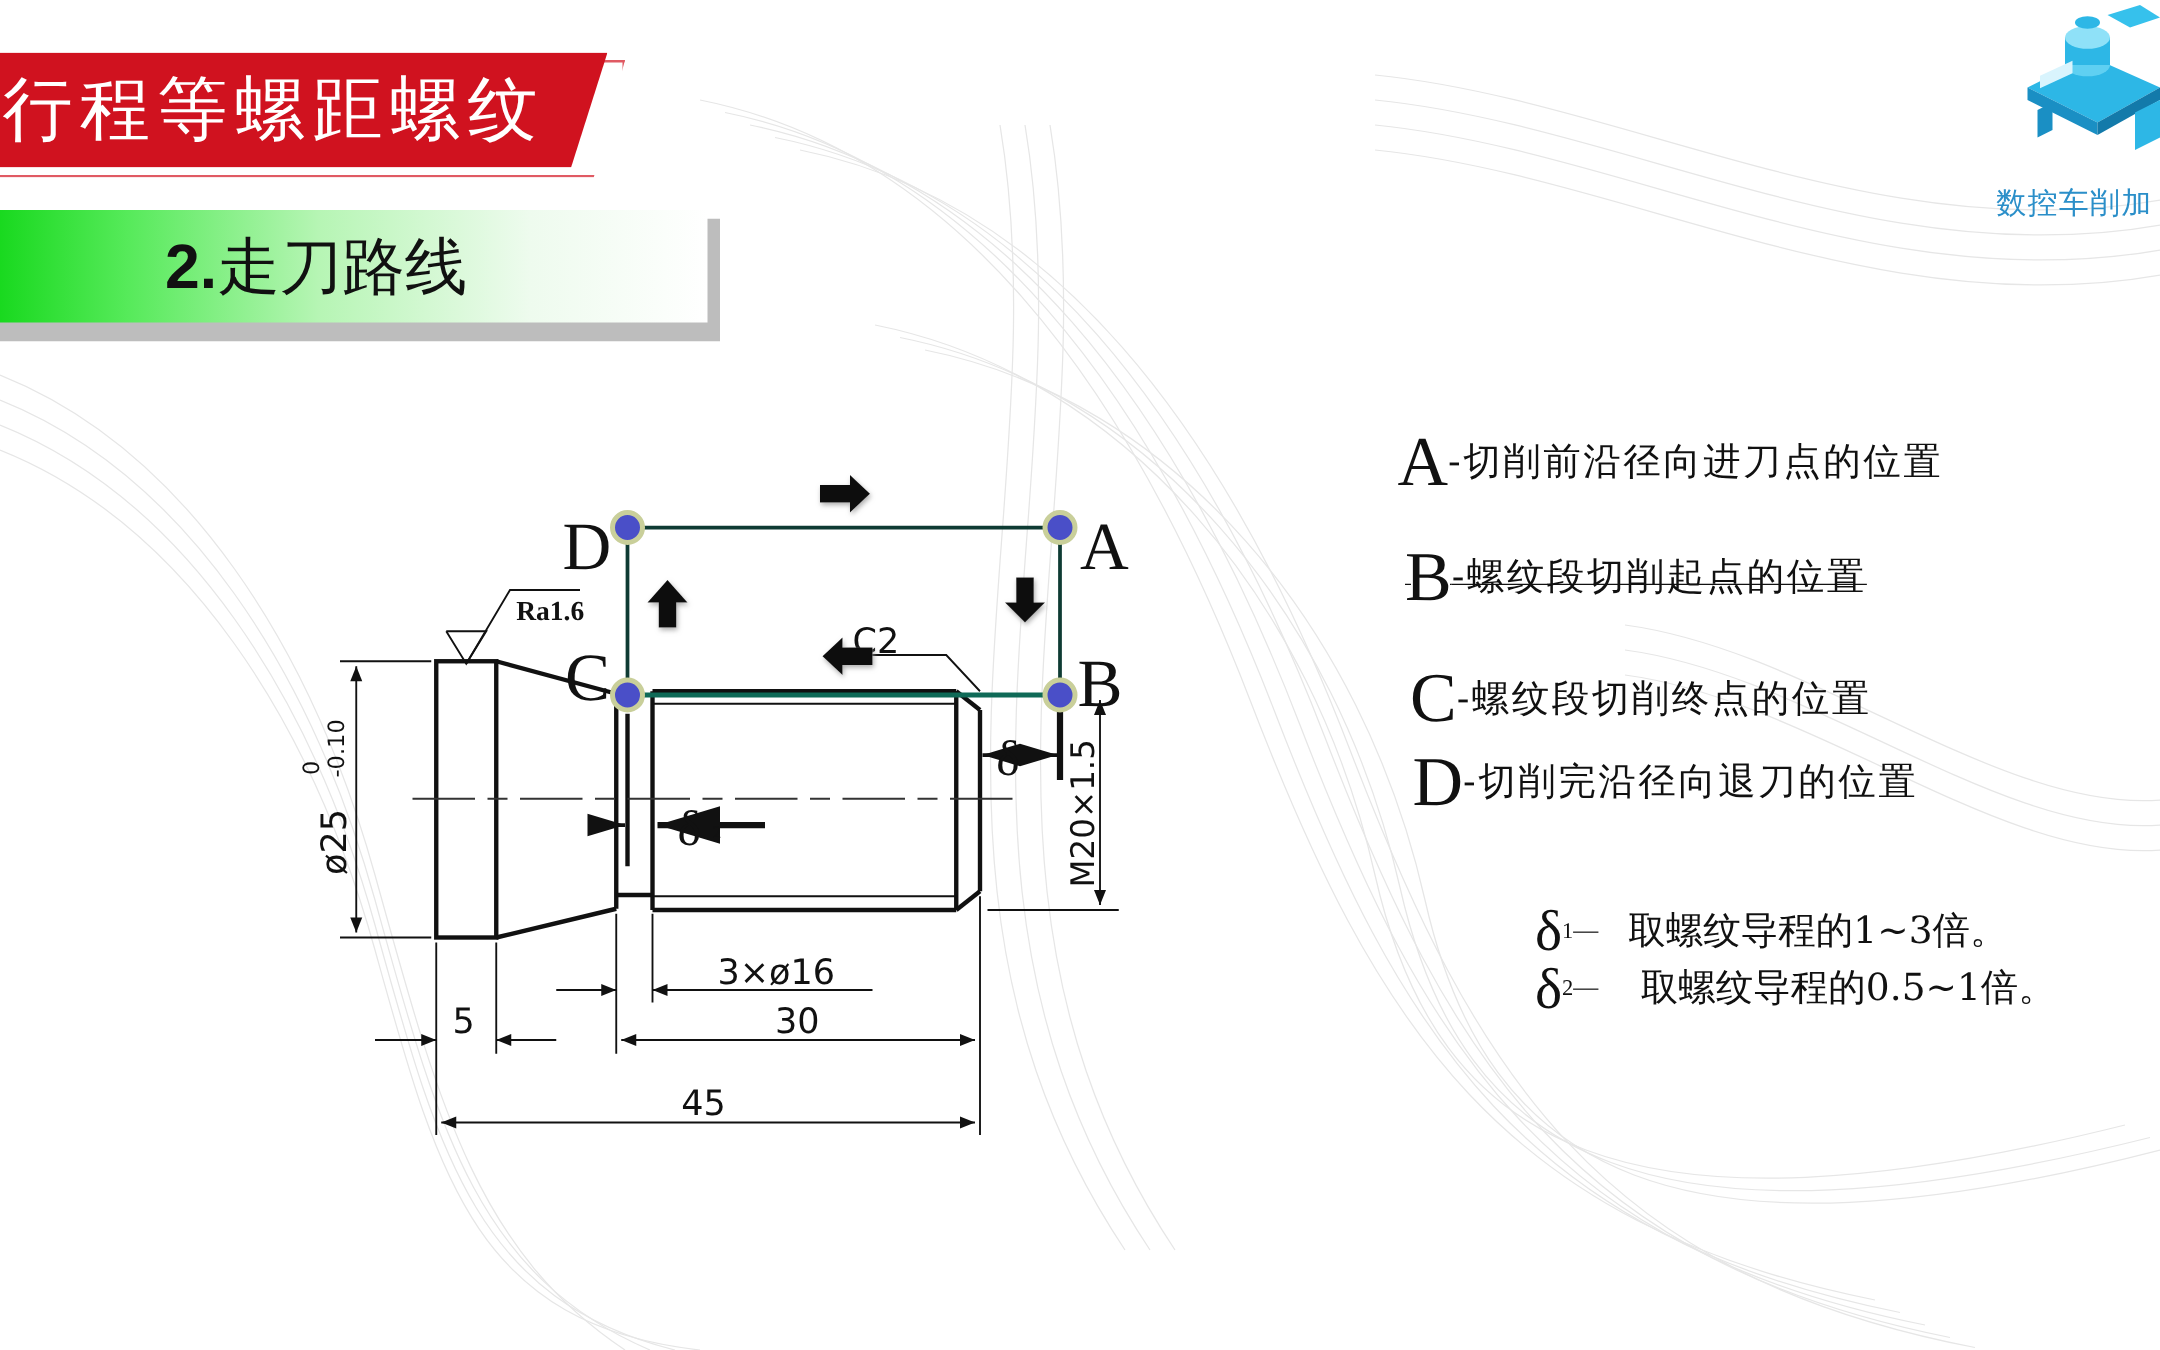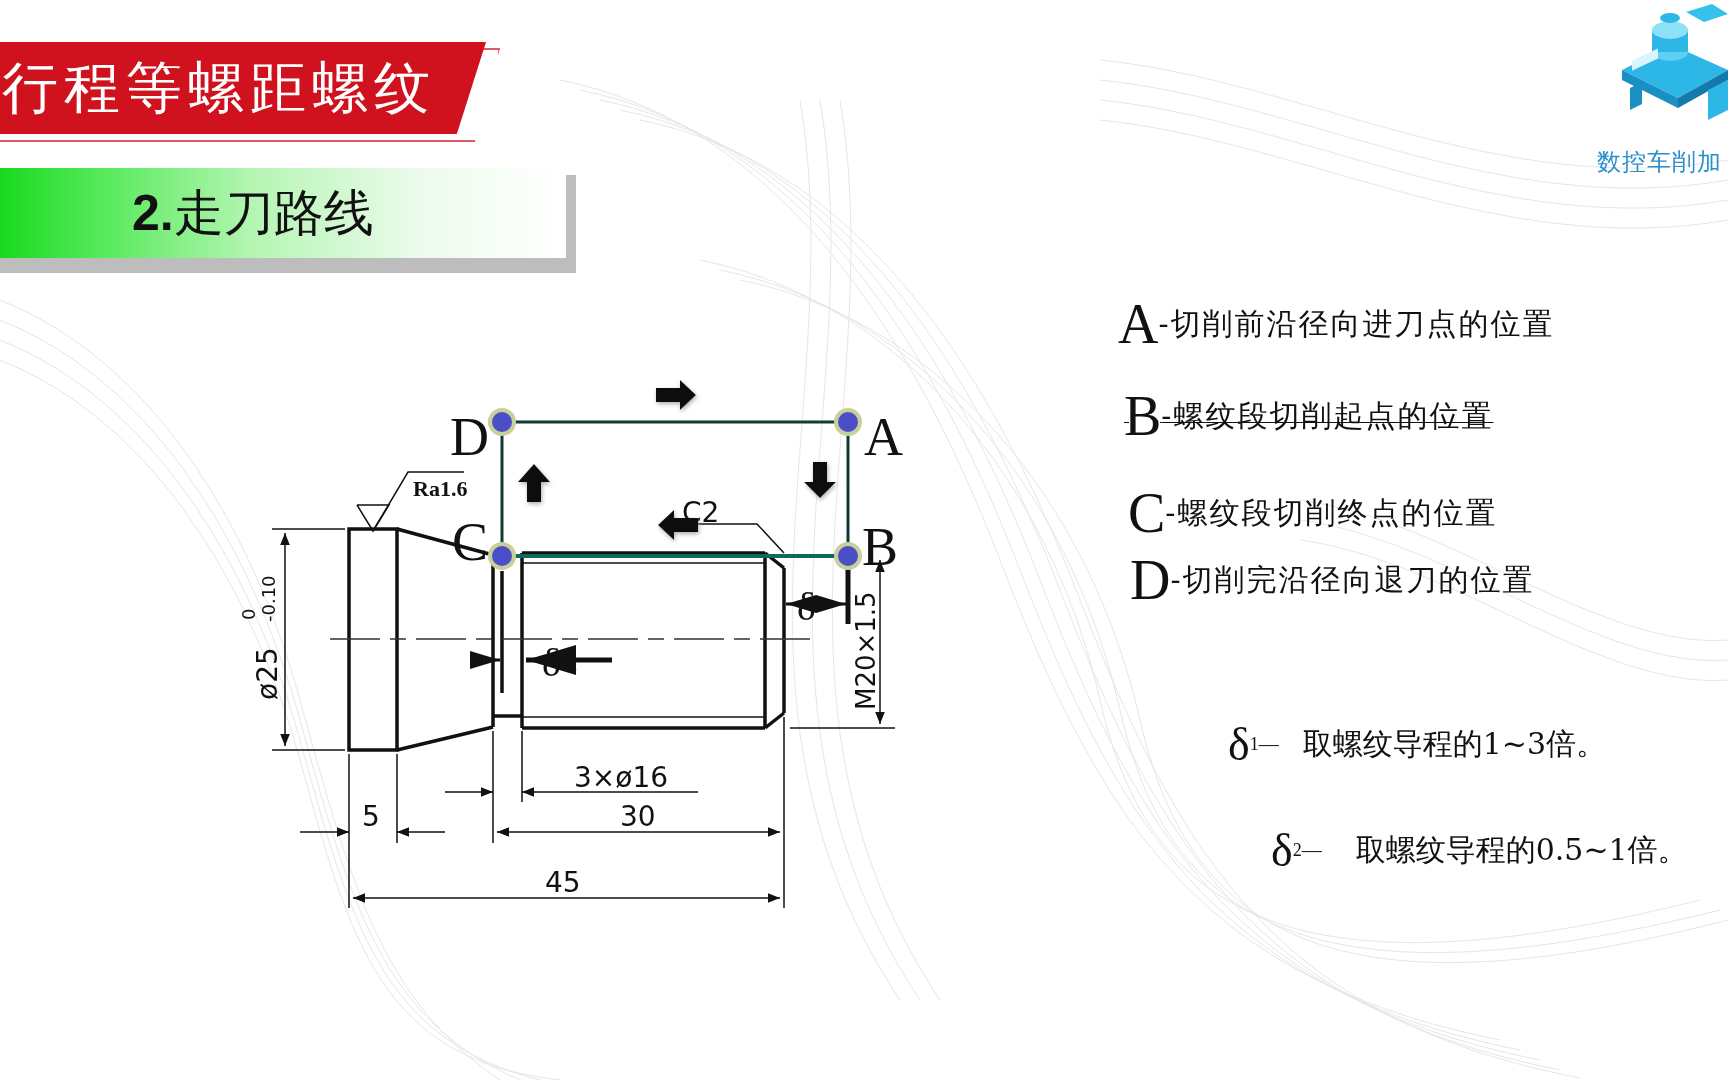--- a/index.html
+++ b/index.html
@@ -40,21 +40,21 @@
     font-size:50px; color:#111; z-index:3; white-space:nowrap;
     font-family:"DejaVu Serif", serif;
   }
   .section-num { font-family:"Liberation Sans", sans-serif; font-weight:bold; }
   .logo { position:absolute; left:1612px; top:0px; width:116px; height:140px; z-index:3; }
   .logo-text {
     position:absolute; left:1597px; top:146px; font-family:"DejaVu Sans", sans-serif;
     font-weight:normal; font-size:24px; color:#2b8fc9; letter-spacing:1px; white-space:nowrap; z-index:3;
   }
   .drawing { position:absolute; left:0; top:0; width:1728px; height:1080px; z-index:4; }
-  .legend { position:absolute; z-index:5; white-space:nowrap; color:#111; }
+  .legend { position:absolute; z-index:5; white-space:nowrap; color:#111;margin-top:46px; }
   .legend .letter { font-family:"Liberation Serif", serif; font-size:56px; vertical-align:middle; }
   .legend .desc { font-family:"DejaVu Serif", serif; font-size:30px; vertical-align:middle; letter-spacing:2px; }
   .delta-row { position:absolute; z-index:5; white-space:nowrap; color:#111; }
   .delta-row .sym { font-family:"Liberation Serif", serif; font-size:46px; vertical-align:middle; }
   .delta-row .sub { font-family:"Liberation Serif", serif; font-size:18px; vertical-align:middle; }
   .delta-row .dash { font-family:"Liberation Serif", serif; font-size:20px; vertical-align:middle; margin-right:24px; }
   .delta-row .desc { font-family:"DejaVu Serif", serif; font-size:30px; vertical-align:middle; }
 </style>
 </head>
 <body>
@@ -255,15 +255,15 @@
 <div class="legend" style="left:1128px; top:481px;">
   <span class="letter">C</span><span class="desc">-螺纹段切削终点的位置</span>
 </div>
 <div class="legend" style="left:1130px; top:548px;text-align:center;">
   <span class="letter">D</span><span class="desc">-切削完沿径向退刀的位置</span>
 </div>
 
 <div class="delta-row" style="left:1228px; top:718px;">
   <span class="sym">δ</span><span class="sub">1</span><span class="dash">—</span><span class="desc">取螺纹导程的1~3倍。</span>
 </div>
-<div class="delta-row" style="left:1228px; top:824px;margin-left:43px;">
+<div class="delta-row" style="left:1228px; top:764px;">
   <span class="sym">δ</span><span class="sub">2</span><span class="dash" style="margin-right:34px;">—</span><span class="desc">取螺纹导程的0.5~1倍。</span>
 </div>
 
 </body></html>

